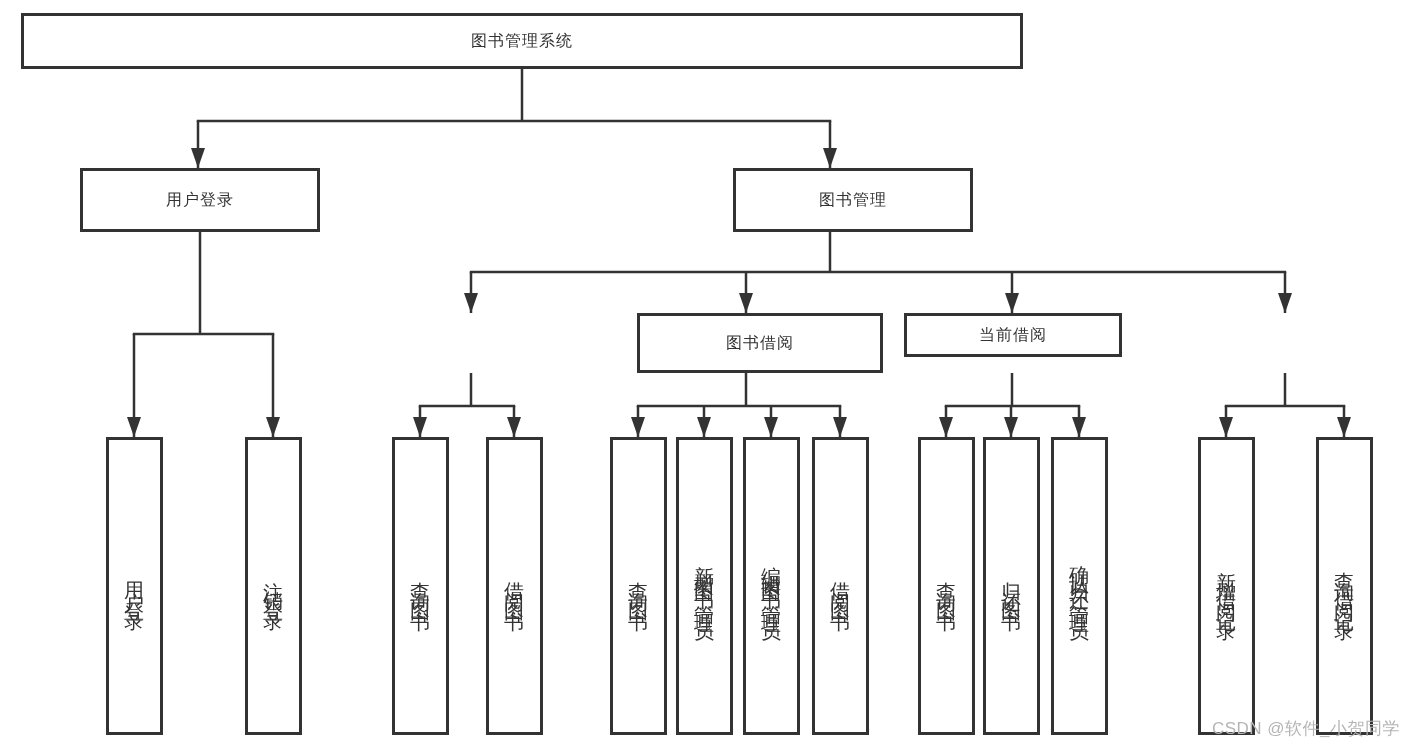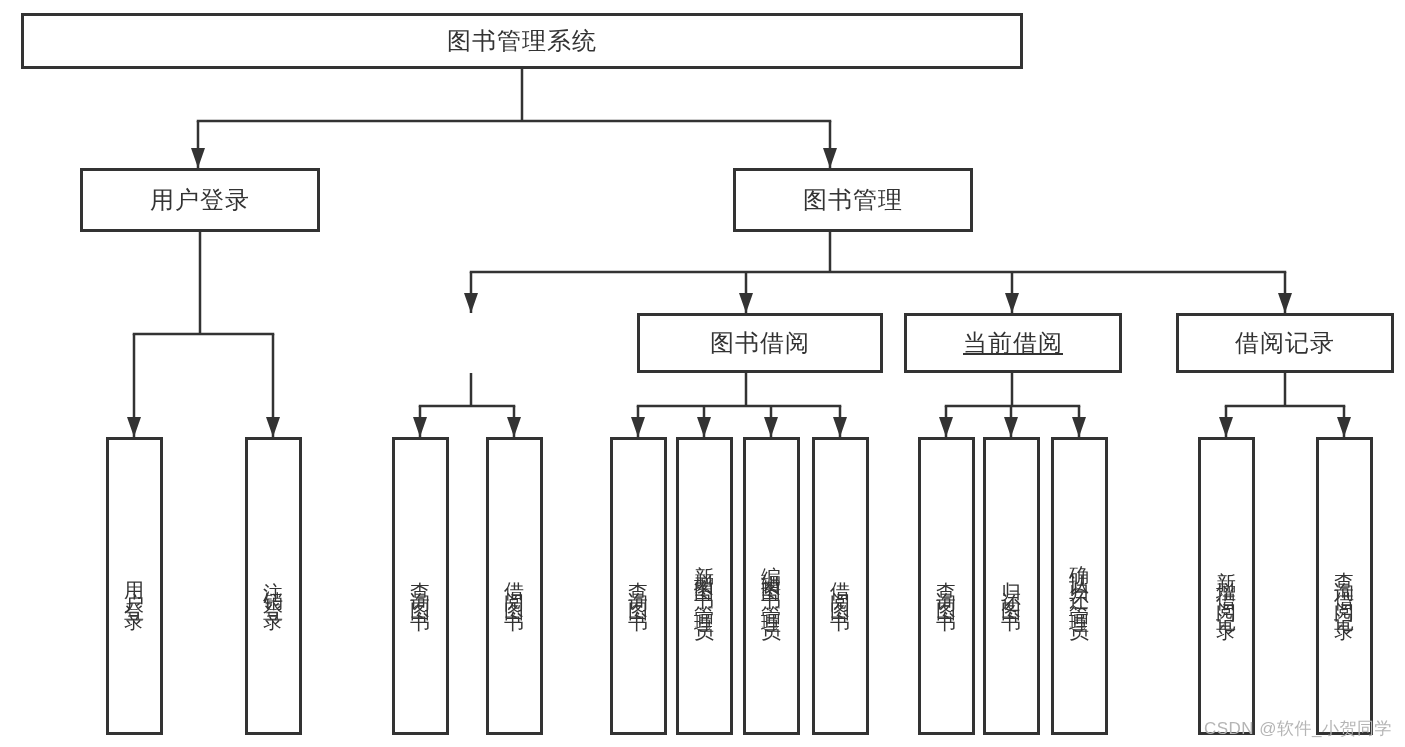--- a/index.html
+++ b/index.html
@@ -24,40 +24,40 @@
     position: absolute;
     box-sizing: border-box;
     border: 3px solid #333333;
     background: #ffffff;
     display: flex;
     align-items: center;
     justify-content: center;
     color: #333333;
   }
   .b-h {                 
-    font-size: 24px;
+    font-size: 16px;
     letter-spacing: 1px;
   }
   .b-leaf {              
     top: 437px;
     width: 57px;
     height: 298px;
     font-size: 20px;
   }
   .b-leaf .vtxt {
     writing-mode: vertical-rl;
     text-orientation: mixed;
     letter-spacing: 10px;
     line-height: 1;
     white-space: nowrap;
   }
   .b-leaf .vtxt.tight { letter-spacing: 8px; }
   .watermark {
     position: absolute;
-    right: 13px;
+    right: 5px;
     bottom: 7px;
     font-size: 17px;
     color: #b5b5b5;
     letter-spacing: 0.5px;
     user-select: none;
   }
 </style>
 </head>
 <body>
 
@@ -120,25 +120,22 @@
   <div class="box b-h" style="left:80px; top:168px; width:240px; height:64px;">
     <span>用户登录</span>
   </div>
   <div class="box b-h" style="left:710px; top:168px; width:240px; height:64px;margin-left:23px;">
     <span>图书管理</span>
   </div>
 
   <div class="box b-h" style="left:637px; top:313px; width:246px; height:60px;">
     <span>图书借阅</span>
   </div>
-  <div class="box b-h" style="left:904px; top:313px; width:218px; height:60px;text-decoration:underline;">
+  <div class="box b-h" style="left:904px; top:313px; width:218px; height:44px;">
     <span>当前借阅</span>
-  </div>
-  <div class="box b-h" style="left:1176px; top:313px; width:218px; height:60px;">
-    <span>借阅记录</span>
   </div>
 
   <div class="box b-leaf" style="left:106px;">
     <span class="vtxt">用户登录</span>
   </div>
   <div class="box b-leaf" style="left:245px;">
     <span class="vtxt">注销登录</span>
   </div>
 
   <div class="box b-leaf" style="left:392px;">

